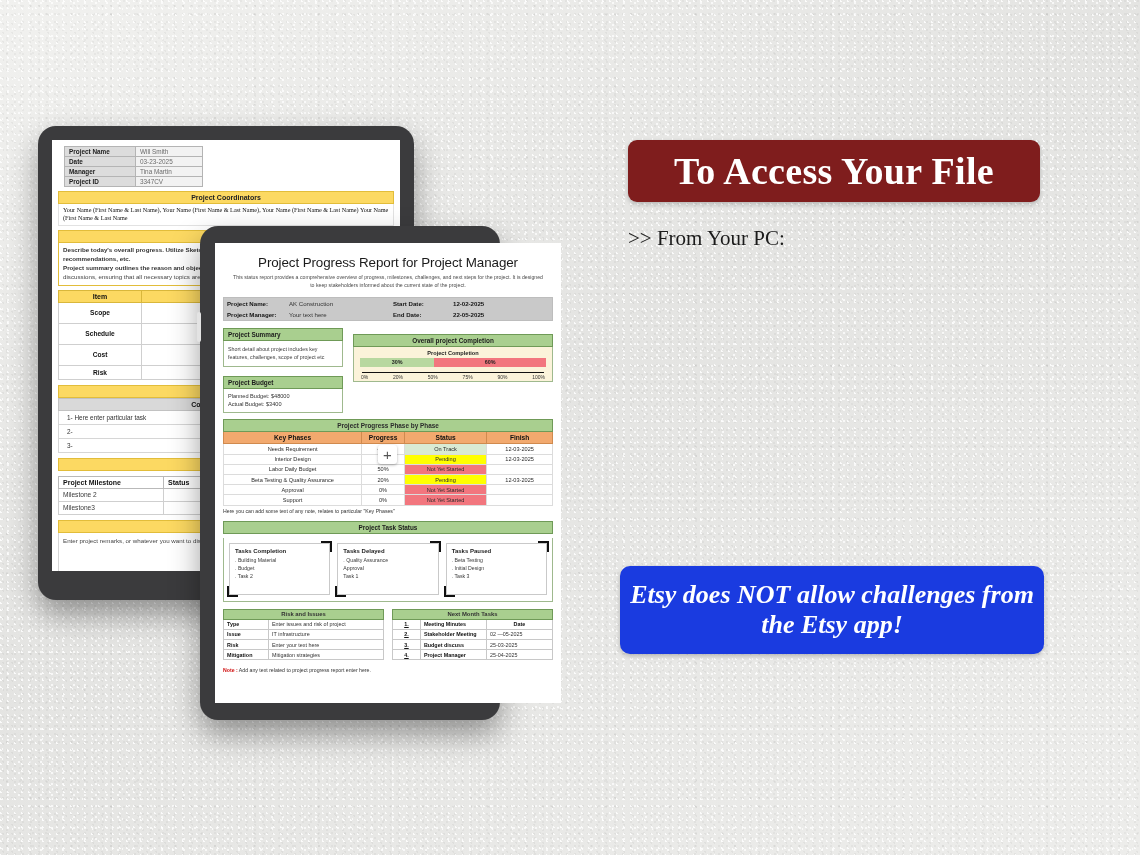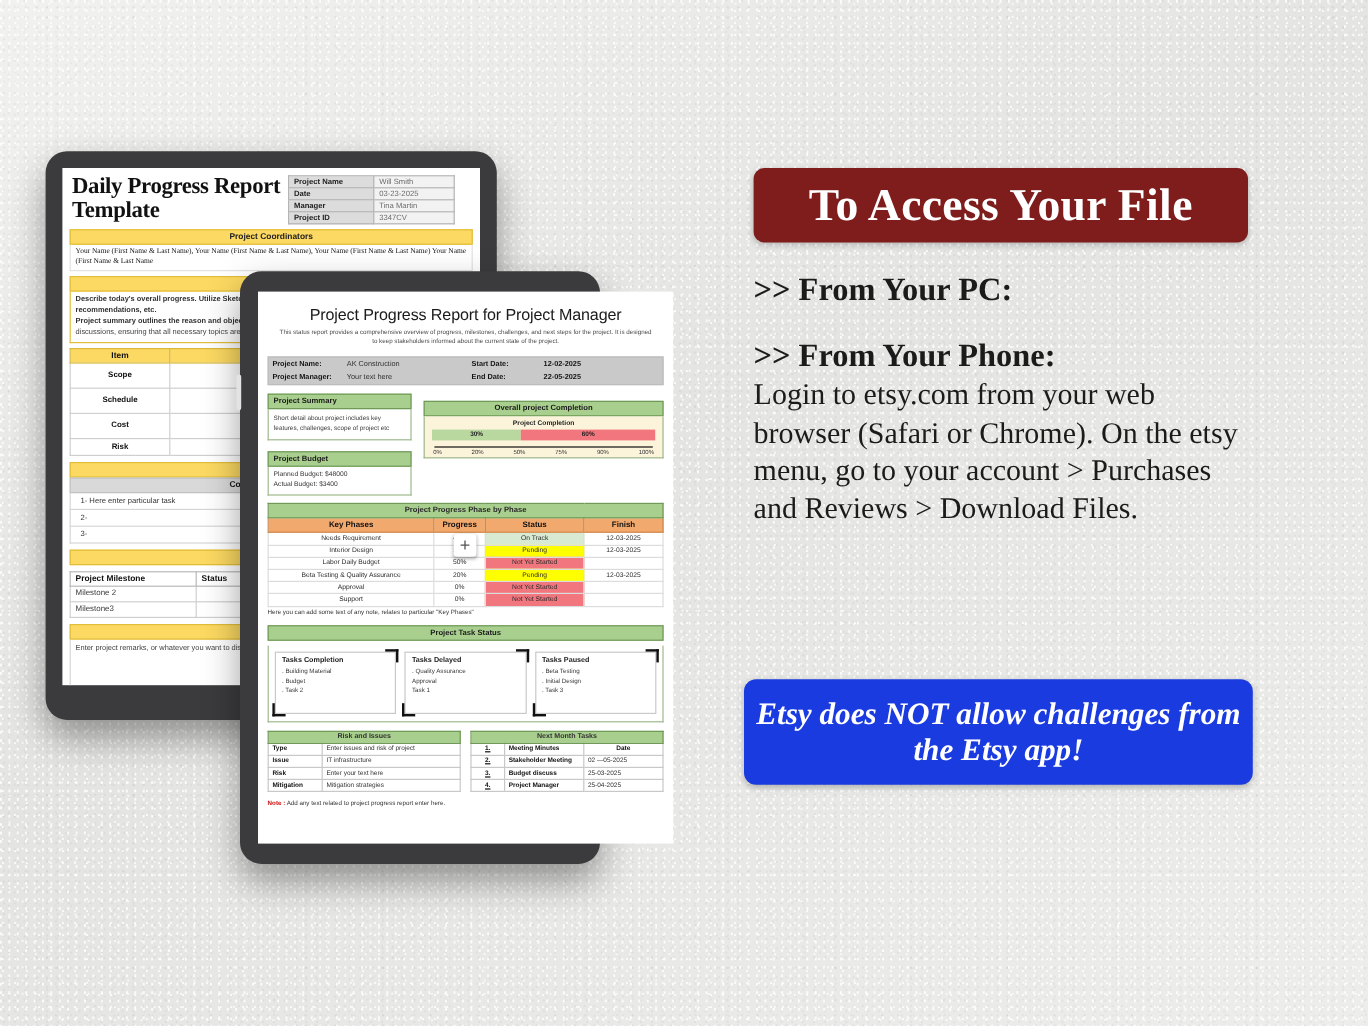--- a/index.html
+++ b/index.html
@@ -25,21 +25,21 @@
 
   
   #right-panel{position:absolute;left:628px;top:140px;width:412px;}
   .blue-banner{
     background:#7f1d1d;border-radius:9px;color:#fff;text-align:center;
     font-family:Liberation Serif, serif;font-weight:bold;
     box-shadow:0 2px 5px rgba(0,0,0,.22);
   }
   #title-banner{height:62px;line-height:62px;font-size:38px;letter-spacing:.3px;}
   .instr-block{font-family:"Liberation Serif",serif;color:#1b1b1b;margin-top:24px;}
-  .instr-head{font-size:27px;font-weight:bold;line-height:1.15;}
+  .instr-head{font-size:21px;font-weight:normal;line-height:1.15;}
   .instr-body{font-size:25px;line-height:1.26;margin-top:2px;}
   #footer-banner{
     position:absolute;left:620px;top:566px;width:424px;height:88px;
     display:flex;align-items:center;justify-content:center;
     background:#1a3be0;border-radius:10px;color:#fff;text-align:center;
     font-family:"Liberation Serif",serif;font-style:italic;font-weight:bold;
     font-size:26px;line-height:1.14;box-shadow:0 2px 5px rgba(0,0,0,.22);
   }
 
   
@@ -159,21 +159,20 @@
 </head>
 <body>
 
 <div id="bg-texture"></div>
 
 <div class="tablet" id="tablet-back">
   <div class="screen">
     <div class="docA">
 
       <div class="hdr">
-        <h1>Daily Progress Report Template</h1>
         <table class="hdr-tbl">
           <tbody>
               <tr>
             <td class="k">Project Name</td>
             <td class="v">Will Smith</td>
           </tr>
           <tr>
             <td class="k">Date</td>
             <td class="v">03-23-2025</td>
           </tr>
@@ -478,19 +477,15 @@
   </div>
 </div>
 
 <div id="right-panel">
   <div class="blue-banner" id="title-banner">To Access Your File</div>
 
   <div class="instr-block">
     <div class="instr-head">&gt;&gt; From Your PC:</div>
   </div>
 
-  <div class="instr-block">
-    <div class="instr-head">&gt;&gt; From Your Phone:</div>
-    <div class="instr-body">Login to etsy.com from your web browser (Safari or Chrome). On the etsy menu, go to your account &gt; Purchases and Reviews &gt; Download Files.</div>
-  </div>
 </div>
 
 <div id="footer-banner">Etsy does NOT allow challenges from the Etsy app!</div>
 
 </body></html>

